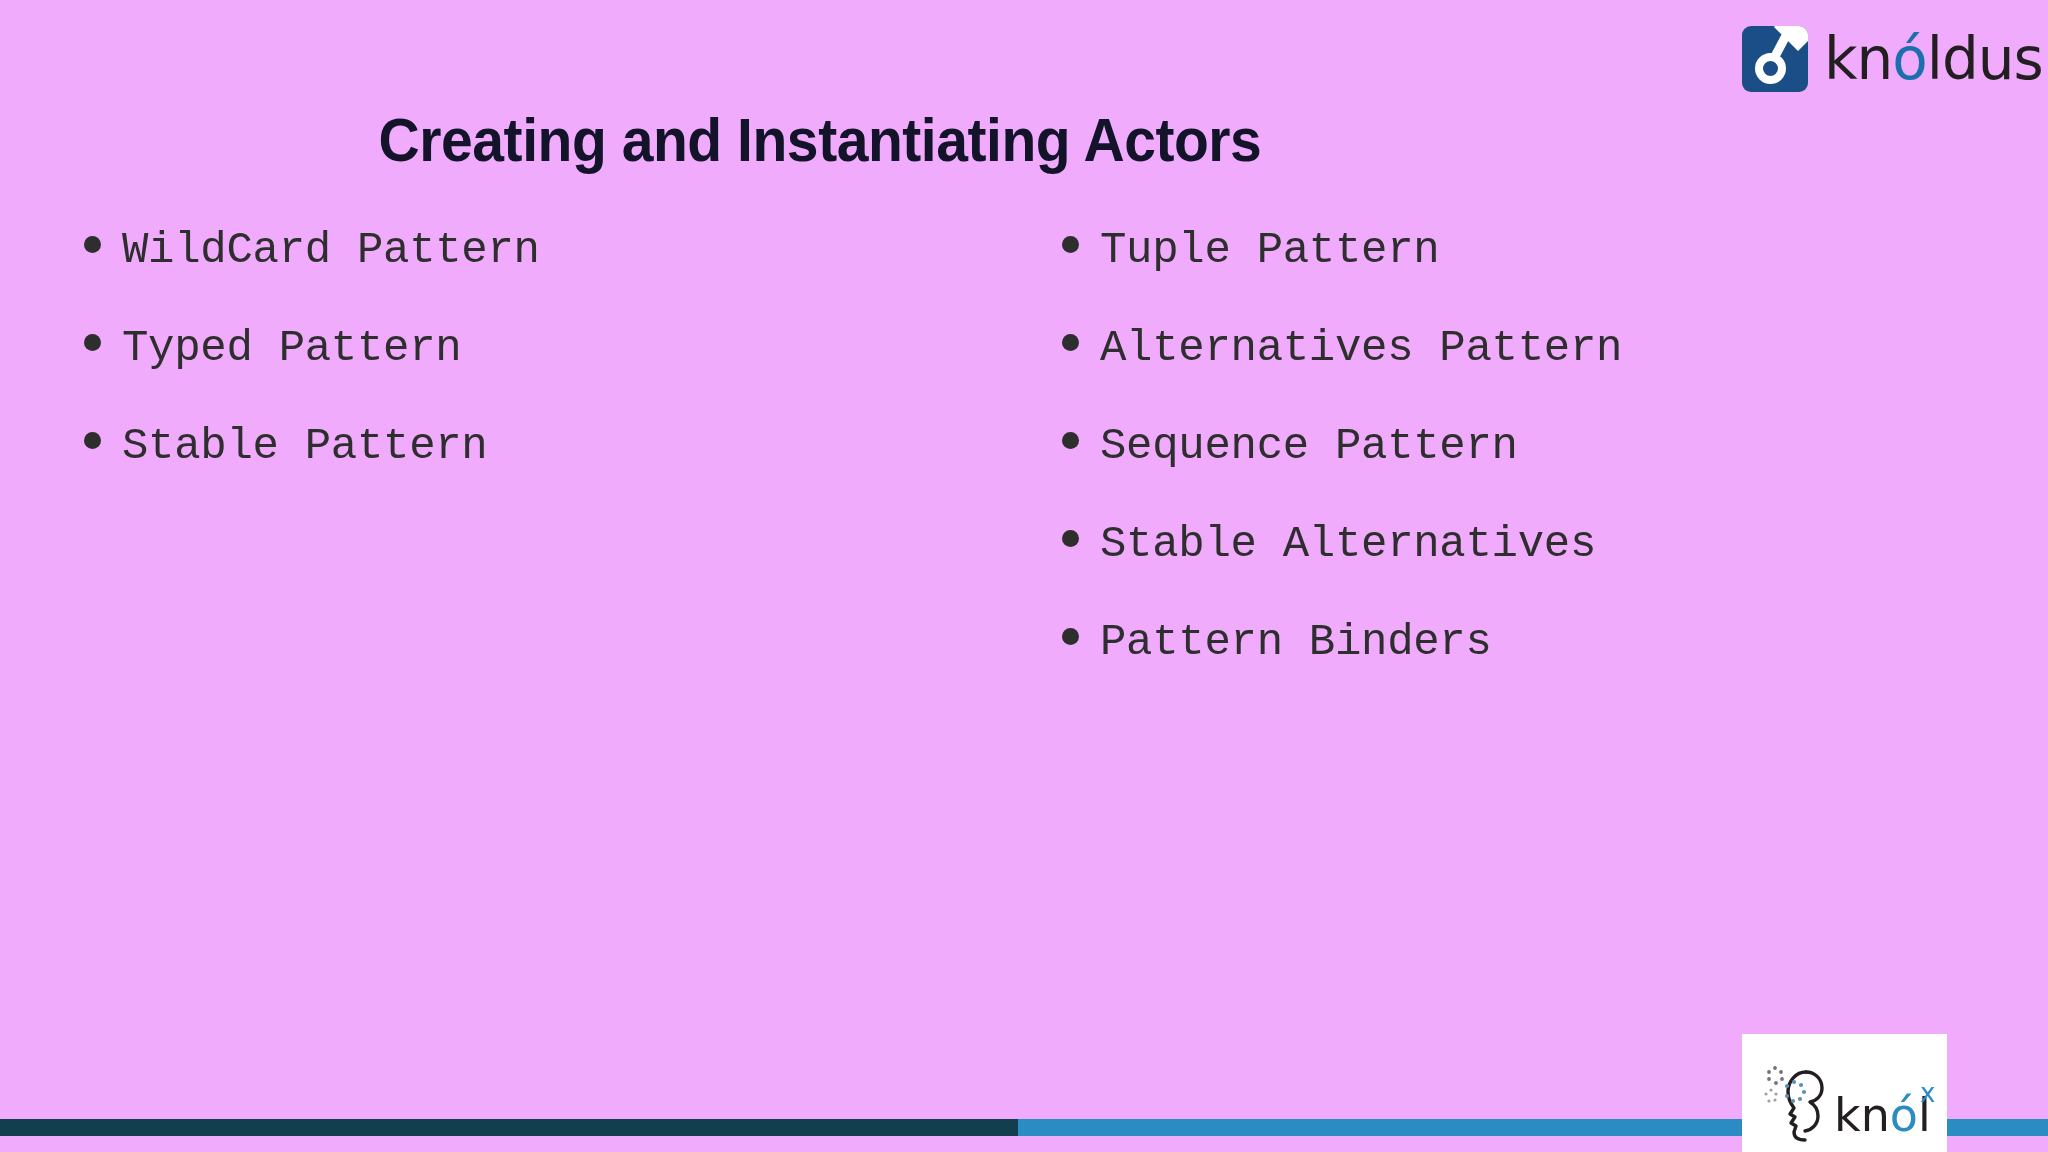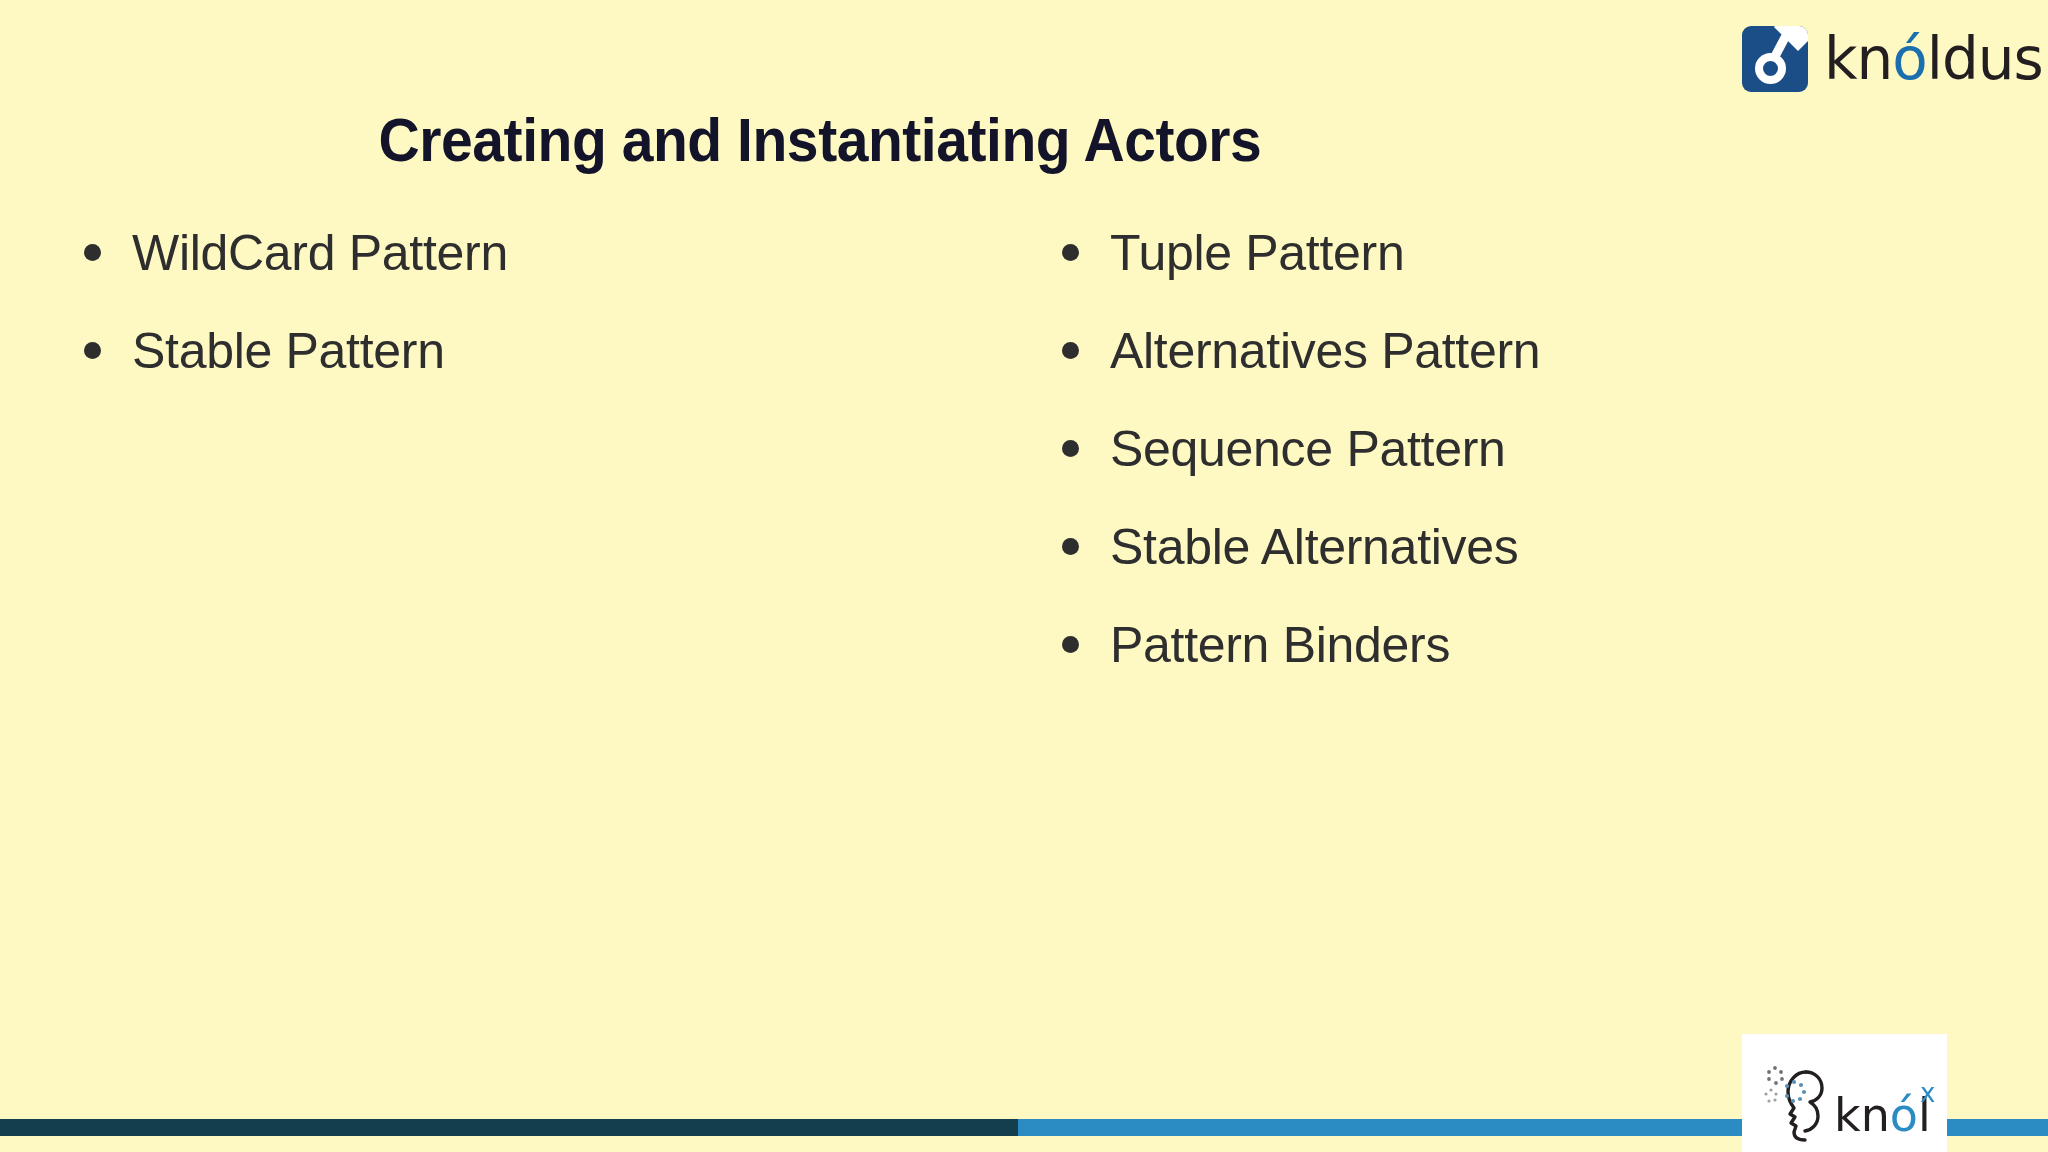--- a/index.html
+++ b/index.html
@@ -10,21 +10,21 @@
   body {
     width: 2048px;
     height: 1152px;
     font-family: "DejaVu Sans", sans-serif;
     overflow: hidden;
   }
   .slide {
     position: relative;
     width: 2048px;
     height: 1152px;
-    background: #fef9c3;
+    background: #f0abfc;
     box-sizing: border-box;
   }
 
   
   .brand-logo {
     position: absolute;
     top: 26px;
     left: 1742px;
     display: flex;
     align-items: center;
@@ -124,26 +124,25 @@
     flex: none;
     width: 17px;
     height: 17px;
     border-radius: 50%;
     background: #2e2e2e;
     margin-right: 21px;
     position: relative;
     top: -9px;
   }
   .bullet-text {
-    font-family: Liberation Sans, sans-serif;
-    font-size: 50px;
+    font-family: Liberation Mono, monospace;
+    font-size: 44px;
     line-height: 1;
     color: #2e2e2e;
     letter-spacing: -0.3px;
-    margin-left: 10px;
   }
 
   
   .footer-bar {
     position: absolute;
     left: 0;
     bottom: 16px;
     width: 2048px;
     height: 17px;
     display: flex;
@@ -212,20 +211,24 @@
 
   <h1 class="slide-title">Creating and Instantiating Actors</h1>
 
   <div class="columns">
 
     <div class="col col-left">
       <ul class="bullet-list">
         <li class="bullet-item">
           <span class="bullet-dot"></span>
           <span class="bullet-text">WildCard Pattern</span>
+        </li>
+        <li class="bullet-item">
+          <span class="bullet-dot"></span>
+          <span class="bullet-text">Typed Pattern</span>
         </li>
         <li class="bullet-item">
           <span class="bullet-dot"></span>
           <span class="bullet-text">Stable Pattern</span>
         </li>
       </ul>
     </div>
 
     <div class="col col-right">
       <ul class="bullet-list">

